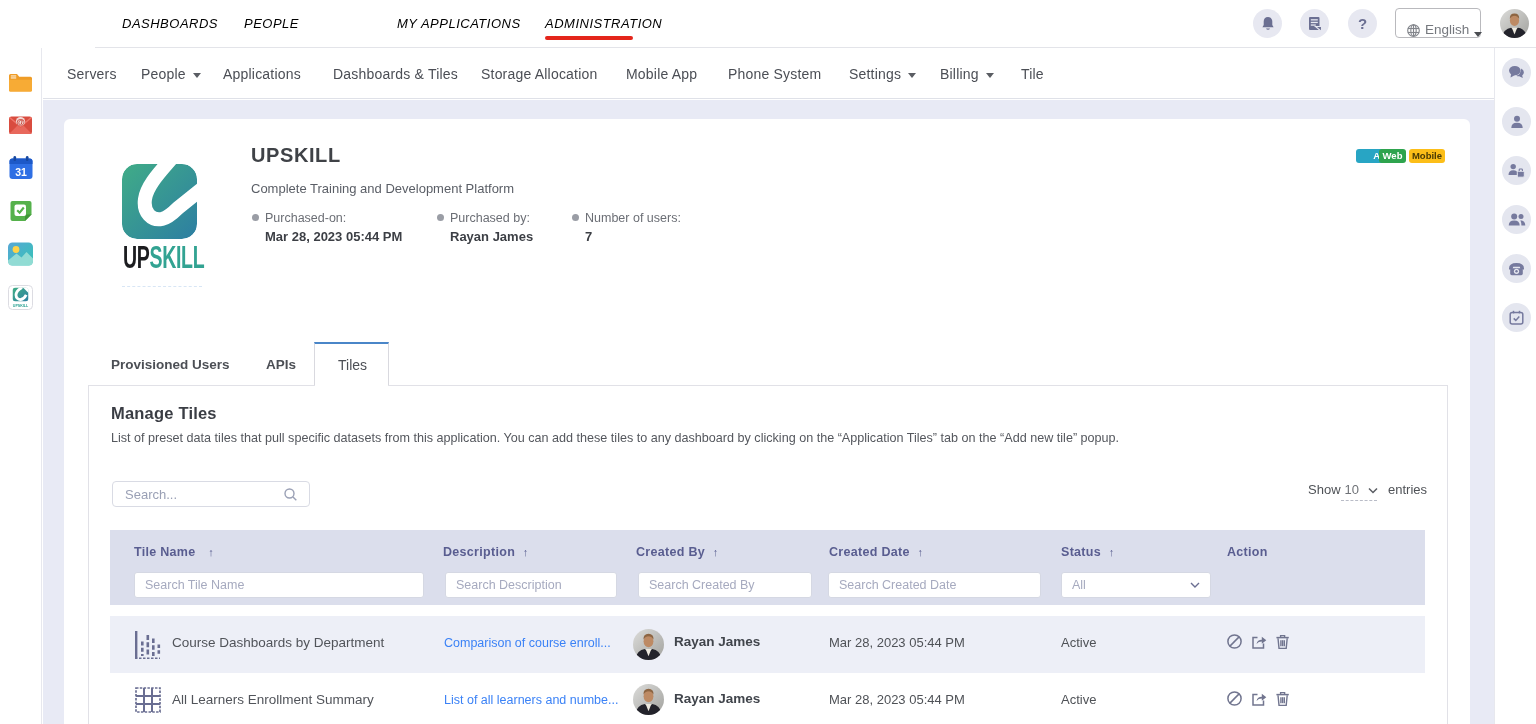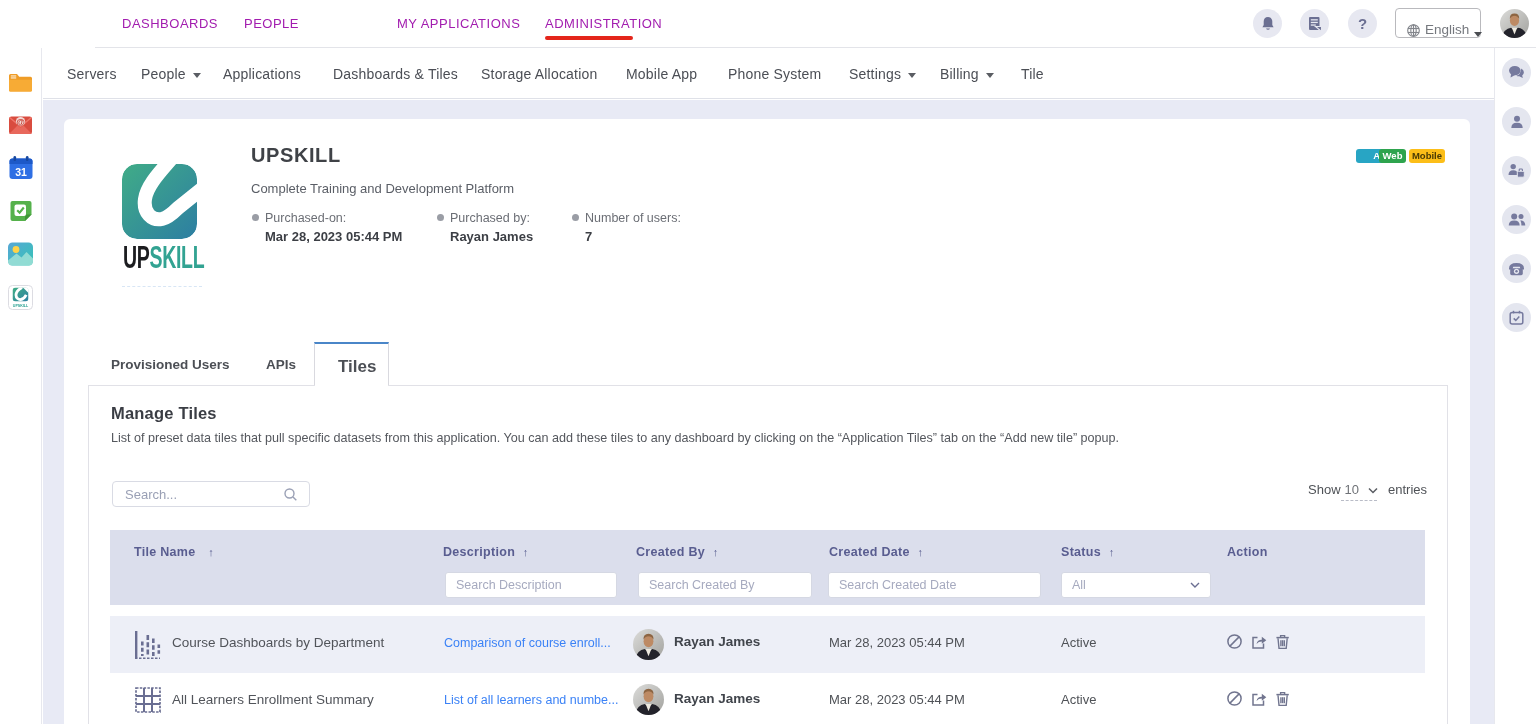--- a/index.html
+++ b/index.html
@@ -1,19 +1,19 @@
 <!DOCTYPE html>
 <html><head>
 <meta charset="utf-8">
 <style>
   * { margin:0; padding:0; box-sizing:border-box; }
   body { font-family:"Liberation Sans",sans-serif; }
   #page { position:relative; width:1536px; height:724px; background:#fff; overflow:hidden; }
   .abs { position:absolute; }
-  .topnav-item { position:absolute; top:16px; font-size:13px; letter-spacing:.5px; color:#a21caf; white-space:nowrap; }
+  .topnav-item { position:absolute; top:16px; font-size:13px; letter-spacing:.5px; color:#000000; white-space:nowrap;font-style:italic; }
   .subnav-item { position:absolute; top:66px; font-size:14px; color:#4b4e55; white-space:nowrap; letter-spacing:.2px; }
   .caret { display:inline-block; width:0; height:0; border-left:4px solid transparent; border-right:4px solid transparent; border-top:5px solid #5a5d63; margin-left:7px; vertical-align:middle; }
   .circbtn { position:absolute; width:29px; height:29px; border-radius:50%; background:#e7e8f1; display:flex; align-items:center; justify-content:center; }
   .rcirc { position:absolute; left:1502px; width:29px; height:29px; border-radius:50%; background:#e4e6ef; display:flex; align-items:center; justify-content:center; }
   .badge { position:absolute; top:149px; height:14px; border-radius:3px; font-size:9.5px; font-weight:bold; color:#fff; text-align:center; line-height:14px; }
   .hdr-label { position:absolute; top:545px; font-size:12.5px; font-weight:bold; color:#595d90; letter-spacing:.3px; }
   .hdr-arrow { font-weight:normal; font-size:11px; margin-left:4px; }
   .flt { position:absolute; top:572px; height:26px; border:1px solid #d5d8e3; border-radius:3px; background:#fff; font-size:12.5px; color:#a6aabf; line-height:24px; padding-left:10px; }
   .cell-txt { position:absolute; font-size:13.5px; color:#51545a; white-space:nowrap; }
   .cell-sm { position:absolute; font-size:12.5px; color:#3b82f6; white-space:nowrap; }
@@ -232,21 +232,21 @@
   <div class="abs" style="left:585px;top:211px;font-size:12.5px;color:#6b6e75;">Number of users:</div>
   <div class="abs" style="left:585px;top:229px;font-size:13px;font-weight:bold;color:#3c3f45;">7</div>
 
   <div class="badge" style="left:1356px;width:44px;background:#28a5c4;padding-left:6px;">Api</div>
   <div class="badge" style="left:1379px;width:27px;background:#2ea44e;">Web</div>
   <div class="badge" style="left:1409px;width:36px;background:#fcbe18;color:#4a3b05;">Mobile</div>
 
   <div class="abs" style="left:314px;top:342px;width:75px;height:44px;background:#fff;border:1px solid #d9d9df;border-bottom:none;border-top:2px solid #4a86c8;"></div>
   <div class="abs" style="left:111px;top:357px;font-size:13.5px;font-weight:bold;color:#4c4f55;">Provisioned Users</div>
   <div class="abs" style="left:266px;top:357px;font-size:13.5px;font-weight:bold;color:#4c4f55;">APIs</div>
-  <div class="abs" style="left:338px;top:357px;font-size:17px;font-weight:bold;color:#4c4f55;">Tiles</div>
+  <div class="abs" style="left:338px;top:357px;font-size:14px;font-weight:normal;color:#4c4f55;">Tiles</div>
 
   <div class="abs" style="left:88px;top:385px;width:1360px;height:339px;border:1px solid #e1e1e7;border-bottom:none;"></div>
   <div class="abs" style="left:315px;top:384px;width:73px;height:3px;background:#fff;"></div>
 
   <div class="abs" style="left:111px;top:404px;font-size:16.5px;font-weight:bold;color:#3a3d44;letter-spacing:.2px;">Manage Tiles</div>
   <div class="abs" style="left:111px;top:431px;font-size:12.6px;color:#54575d;">List of preset data tiles that pull specific datasets from this application. You can add these tiles to any dashboard by clicking on the “Application Tiles” tab on the “Add new tile” popup.</div>
 
   <div class="abs" style="left:112px;top:481px;width:198px;height:26px;border:1px solid #d9dbe4;border-radius:4px;background:#fff;">
     <span style="position:absolute;left:12px;top:5px;font-size:13px;color:#9aa0b5;">Search...</span>
     <svg style="position:absolute;right:12px;top:6px;" width="13" height="13" viewBox="0 0 13 13">
@@ -261,20 +261,21 @@
     </svg>
   <div class="abs" style="left:1388px;top:482px;font-size:13px;color:#4f5257;">entries</div>
 
   <div class="abs" style="left:110px;top:530px;width:1315px;height:75px;background:#dbdeec;"></div>
   <div class="hdr-label" style="left:134px;">Tile Name <span class="hdr-arrow" style="margin-left:9px;">↑</span></div>
   <div class="hdr-label" style="left:443px;">Description <span class="hdr-arrow">↑</span></div>
   <div class="hdr-label" style="left:636px;">Created By <span class="hdr-arrow">↑</span></div>
   <div class="hdr-label" style="left:829px;">Created Date <span class="hdr-arrow">↑</span></div>
   <div class="hdr-label" style="left:1061px;">Status <span class="hdr-arrow">↑</span></div>
   <div class="hdr-label" style="left:1227px;">Action</div>
+  <div class="flt" style="left:134px;width:290px;">Search Tile Name</div>
   <div class="flt" style="left:445px;width:172px;">Search Description</div>
   <div class="flt" style="left:638px;width:174px;">Search Created By</div>
   <div class="flt" style="left:828px;width:213px;">Search Created Date</div>
   <div class="flt" style="left:1061px;width:150px;">All
     <svg style="position:absolute;right:10px;top:9px;" width="10" height="7" viewBox="0 0 10 7">
         <path d="M1 1 L5 5 L9 1" fill="none" stroke="#6b6f92" stroke-width="1.4"></path>
       </svg>
   </div>
 
   <div class="abs" style="left:110px;top:616px;width:1315px;height:57px;background:#edeff7;"></div>

